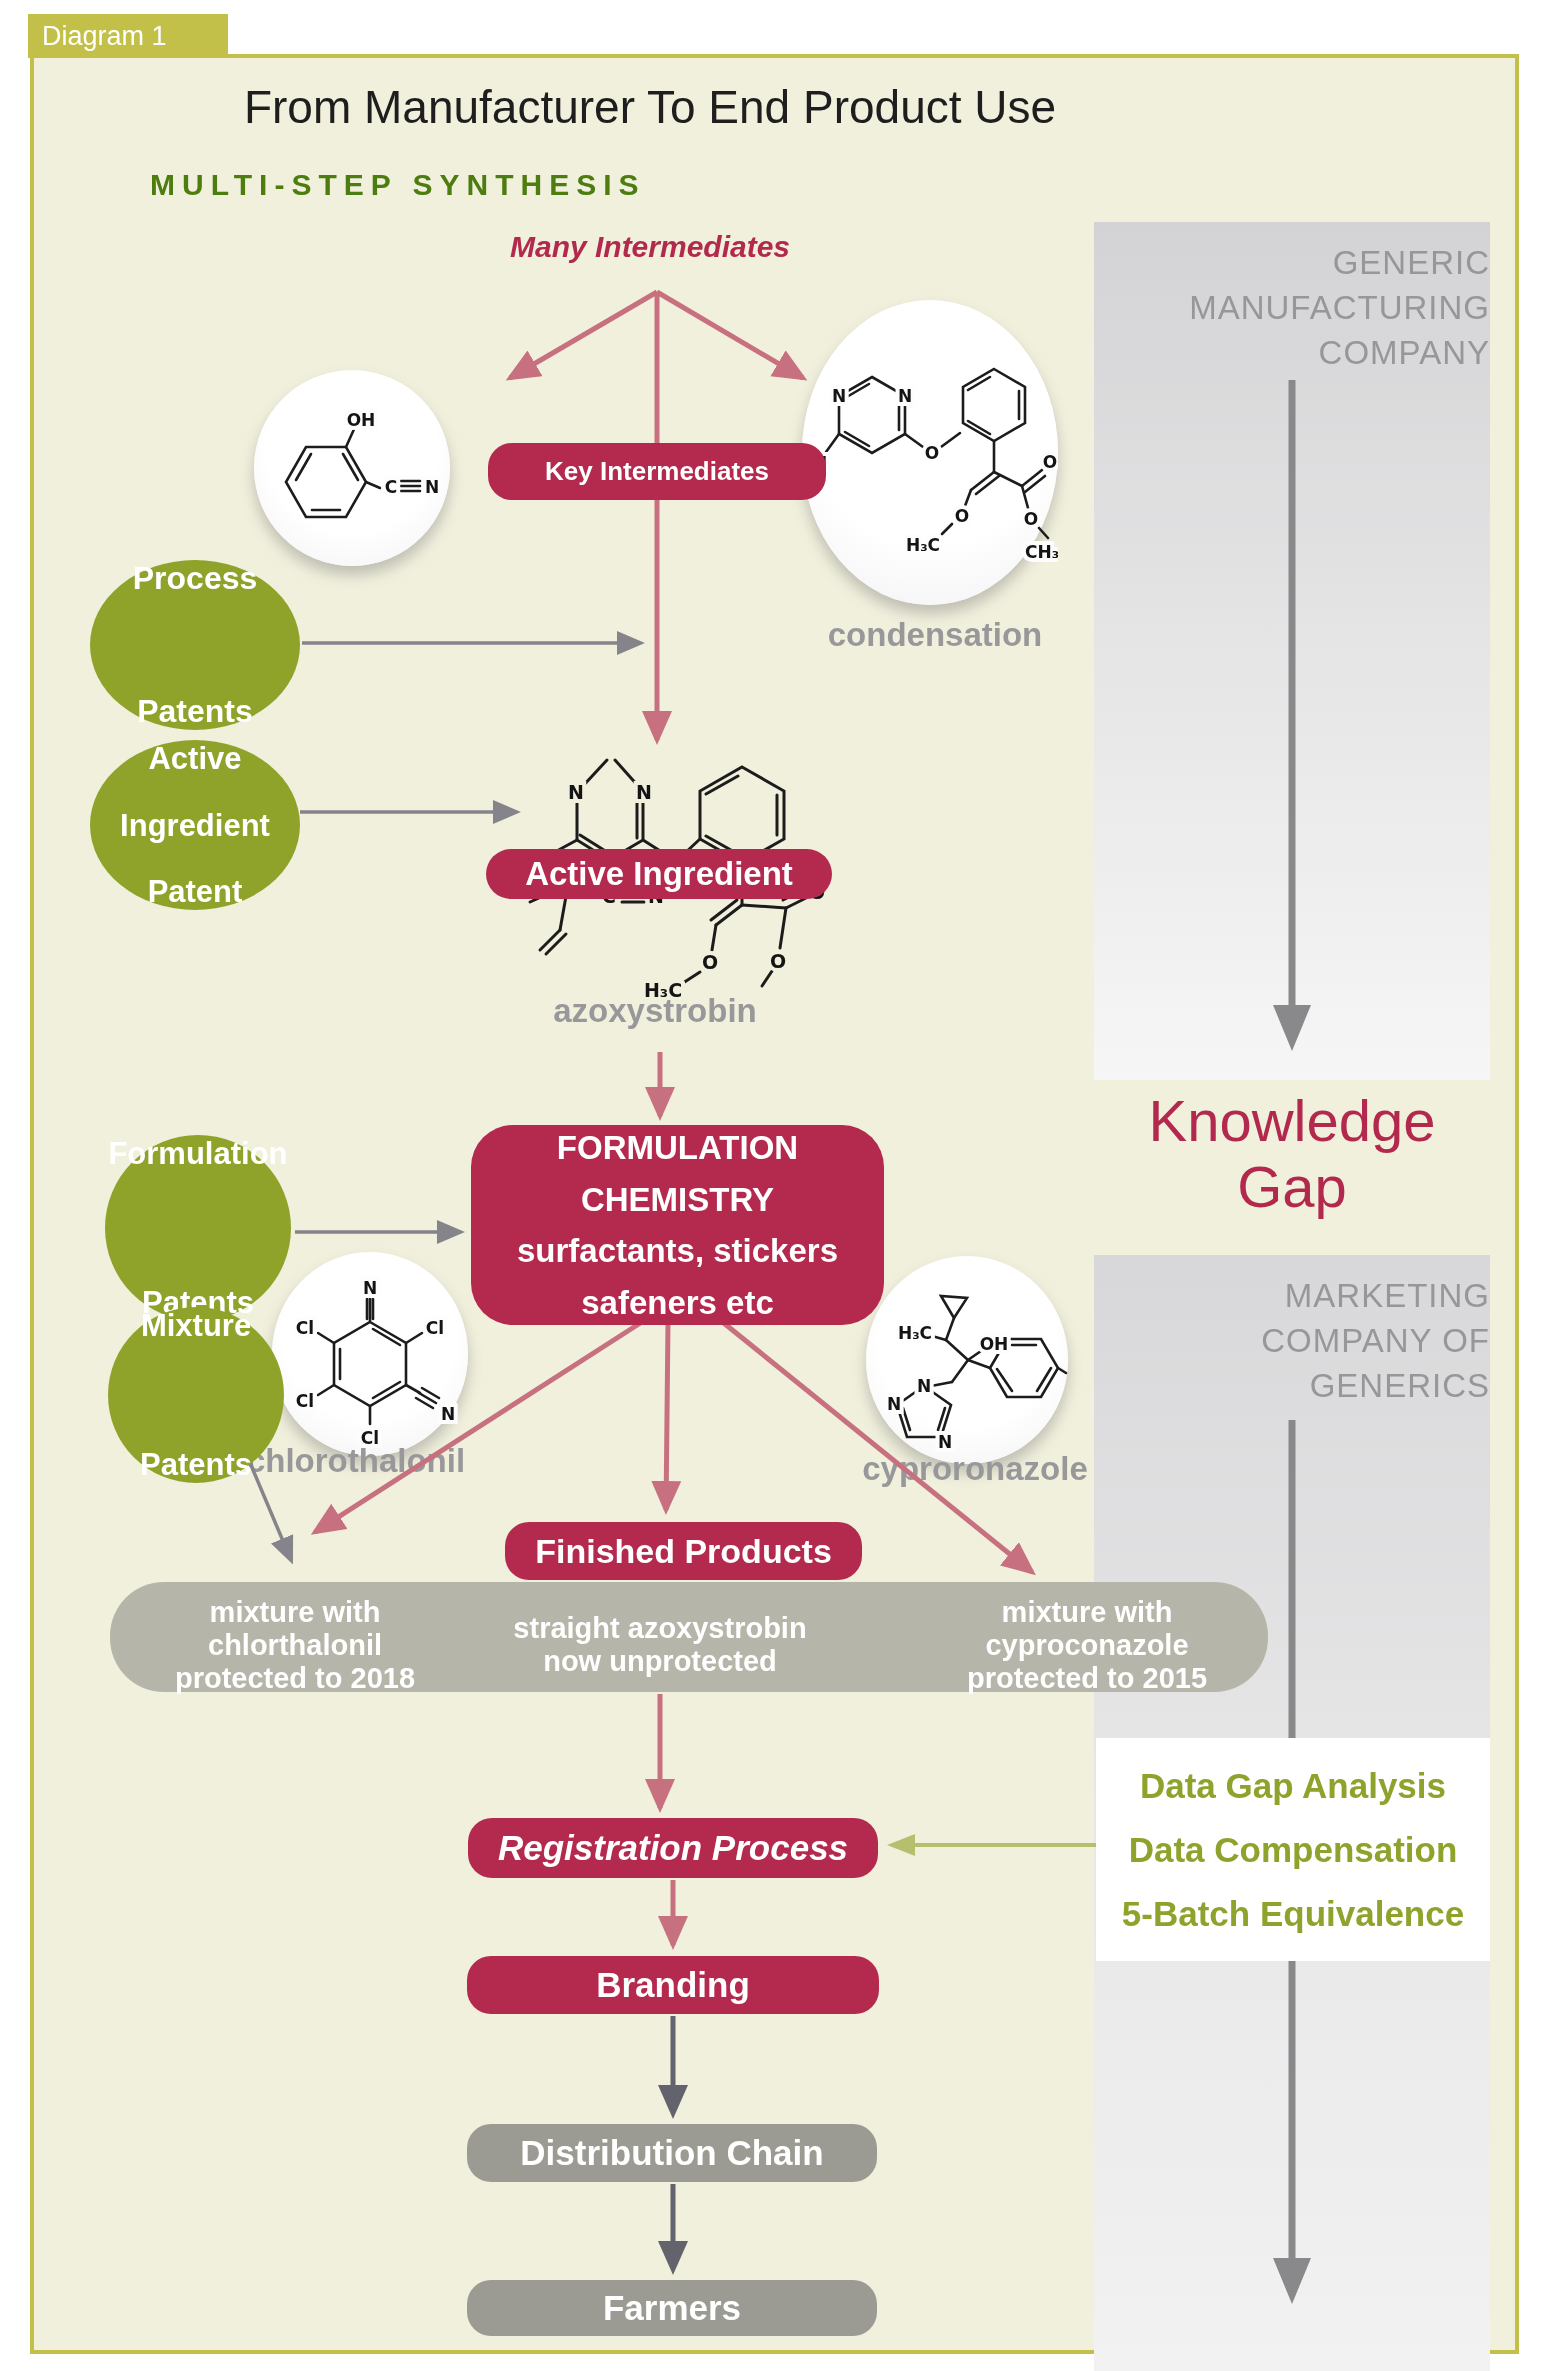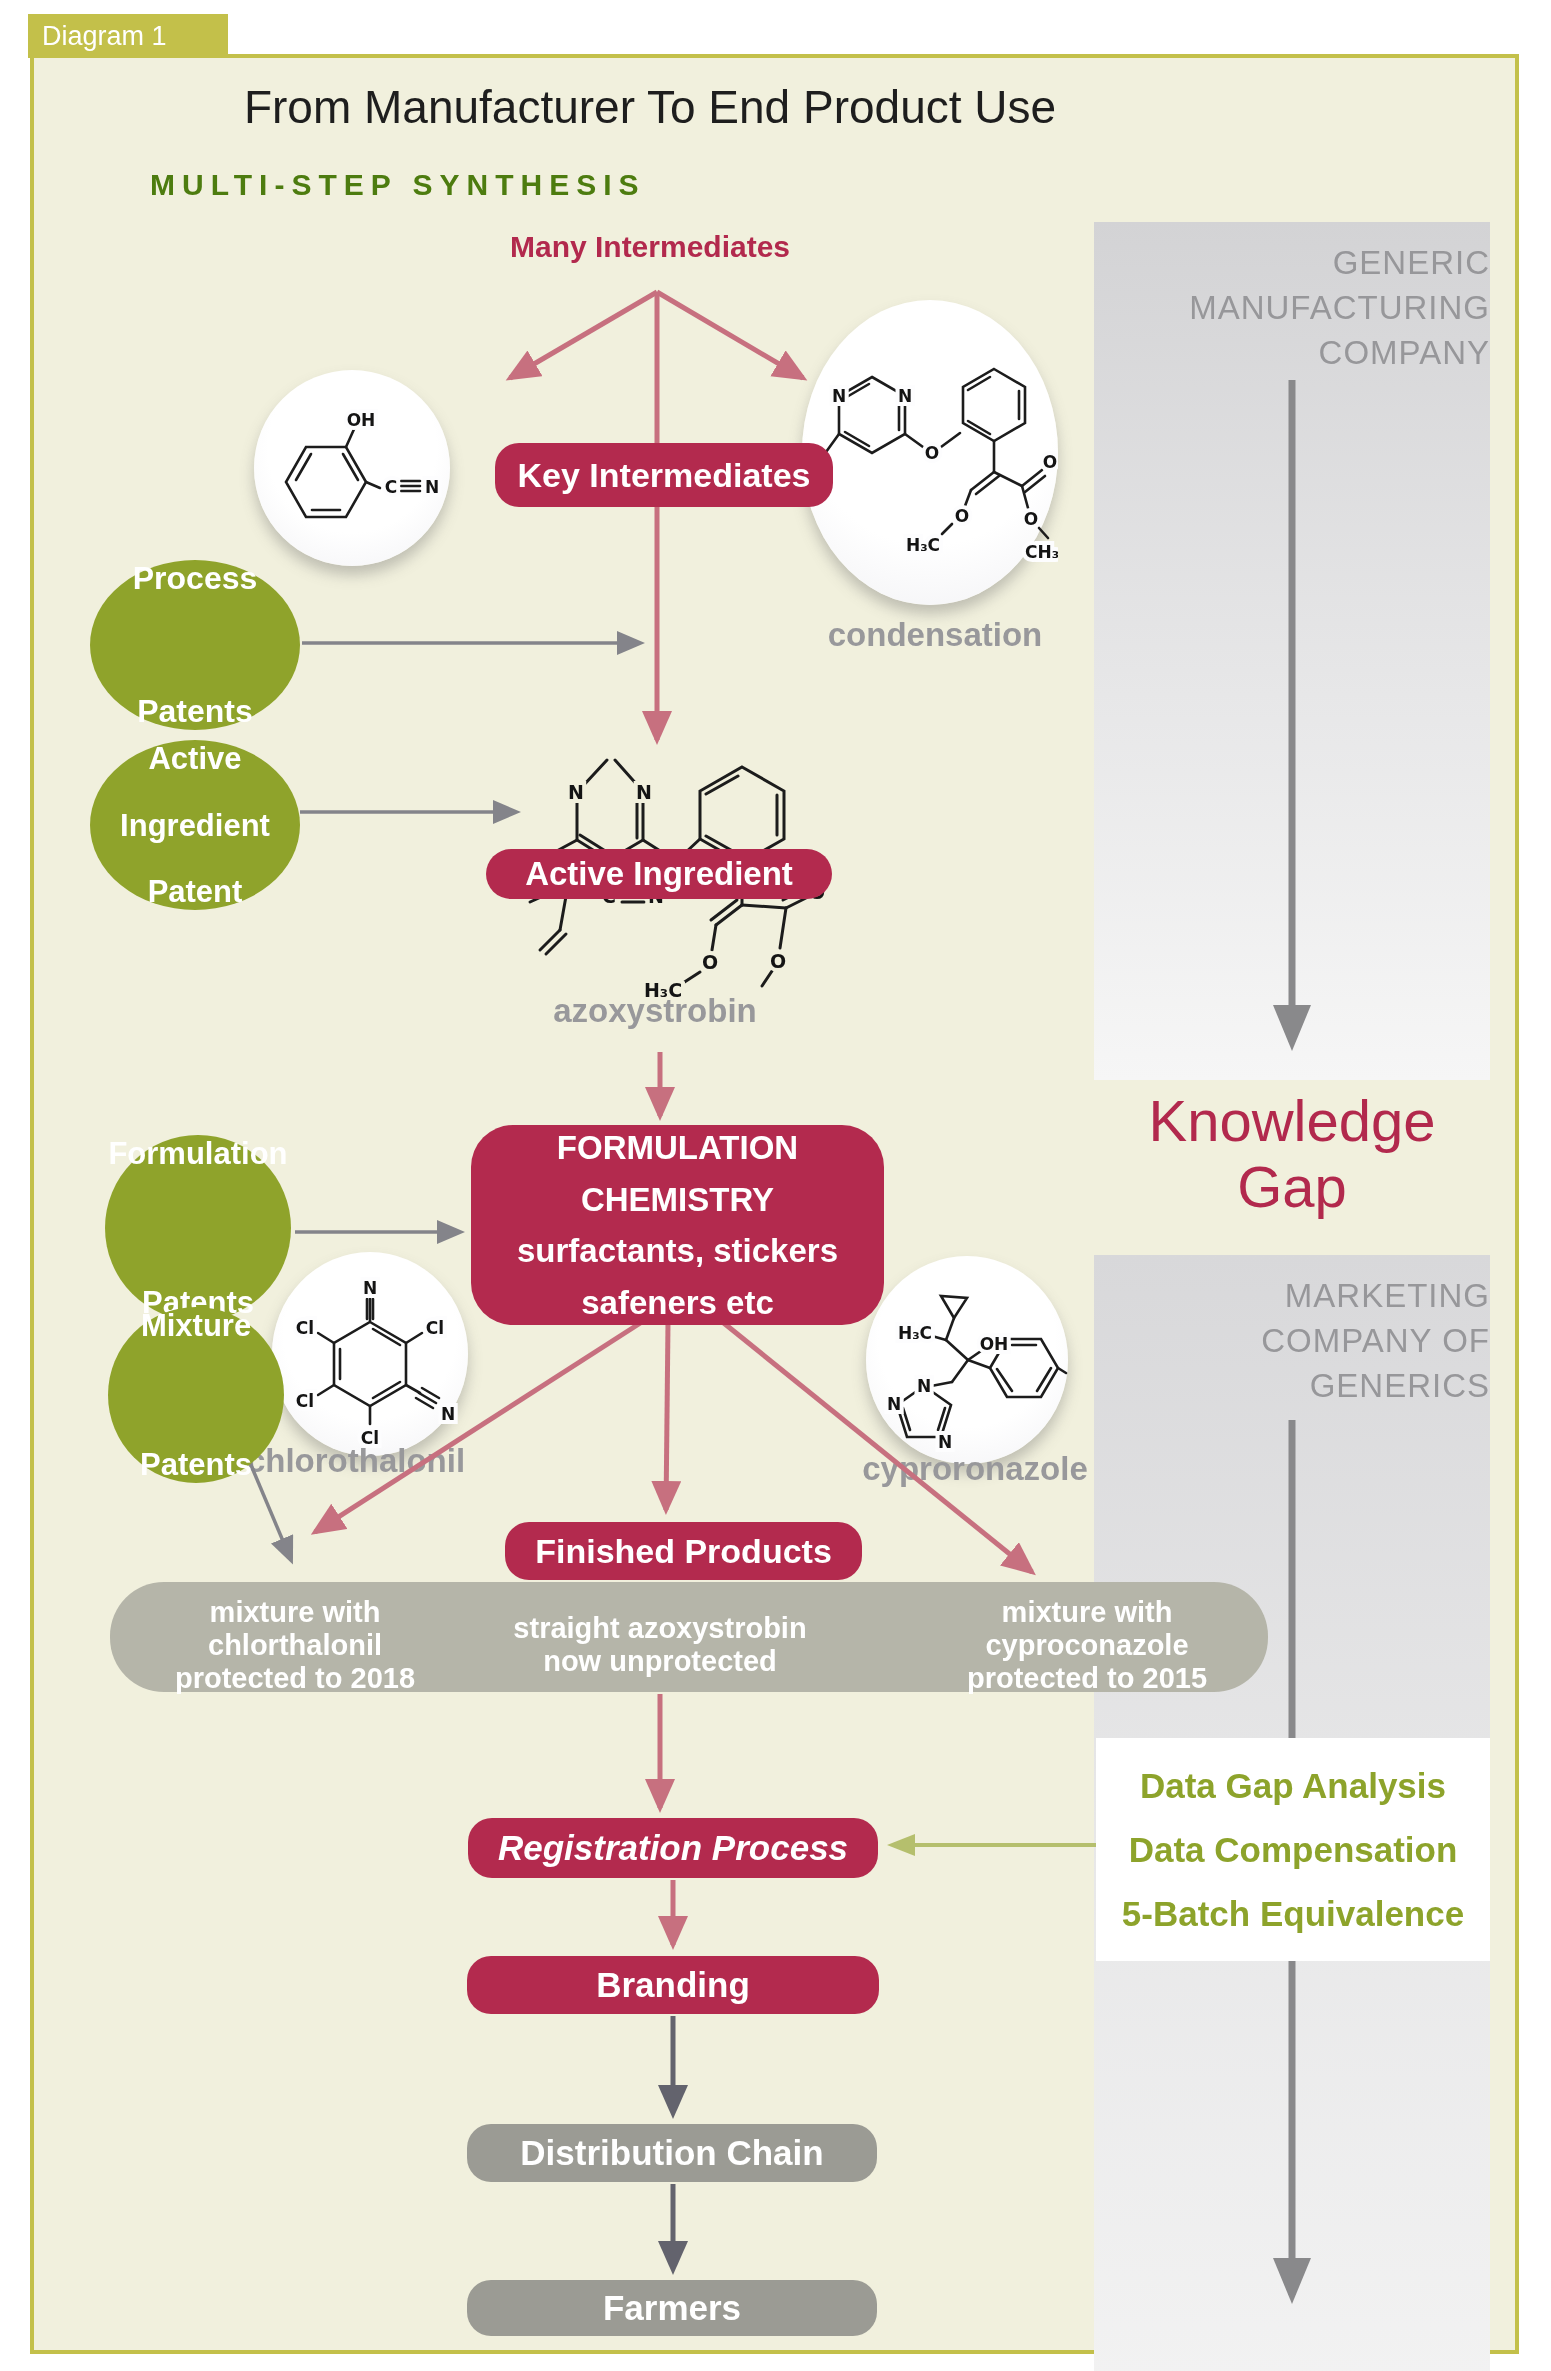--- a/index.html
+++ b/index.html
@@ -11,21 +11,21 @@
 
   .tab{left:28px;top:14px;width:186px;height:44px;background:#c3c04a;color:#fff;
        font-size:27px;line-height:44px;padding-left:14px;z-index:6;}
   .panel{left:30px;top:54px;width:1481px;height:2292px;background:#f1f0dd;
          border:4px solid #c3c04a;z-index:0;}
 
   .title{left:100px;top:80px;width:1100px;font-size:46px;color:#1e1e1e;text-align:center;z-index:4;}
   .subtitle{left:150px;top:168px;width:1000px;font-size:30px;font-weight:bold;letter-spacing:7px;
             color:#4d7c0f;text-align:left;z-index:4;}
   .manyint{left:150px;top:230px;width:1000px;font-size:30px;font-weight:bold;color:#b2294d;
-           text-align:center;z-index:4;}
+           text-align:center;z-index:4;font-style:italic;}
 
   .connectors{left:0;top:0;z-index:3;}
 
   .banner{border-radius:24px;background:#b32a4e;color:#fff;font-weight:bold;z-index:4;}
   .banner.gray{background:#9b9b94;}
   .oval{border-radius:50%;background:#8fa32b;color:#fff;font-weight:bold;z-index:4;line-height:37px;}
   .molcircle{border-radius:50%;background:radial-gradient(circle at 50% 40%, #ffffff 55%, #f1f1f4);
              box-shadow:0 9px 14px rgba(100,100,100,.35);z-index:2;}
   .molfree{z-index:2;}
   .caption{width:300px;text-align:center;font-size:33px;font-weight:600;color:#98989b;z-index:2;}
@@ -243,21 +243,21 @@
     <path d="M248,1458 L291,1560" stroke="#84848a" stroke-width="3.5" fill="none" marker-end="url(#mGray)"></path>
     <path d="M660,1694 L660,1808" stroke="#c7707f" stroke-width="5" fill="none" marker-end="url(#mRose)"></path>
     <path d="M673,1880 L673,1945" stroke="#c7707f" stroke-width="5" fill="none" marker-end="url(#mRose)"></path>
     <path d="M673,2016 L673,2112" stroke="#63636d" stroke-width="5" fill="none" marker-end="url(#mSlate)"></path>
     <path d="M673,2184 L673,2268" stroke="#63636d" stroke-width="5" fill="none" marker-end="url(#mSlate)"></path>
     <path d="M1106,1845 L892,1845" stroke="#b5bf6d" stroke-width="4" fill="none" marker-end="url(#mOlive)"></path>
     <path d="M1292,380 L1292,1042" stroke="#89898b" stroke-width="7" fill="none" marker-end="url(#mBig)"></path>
     <path d="M1292,1420 L1292,2295" stroke="#89898b" stroke-width="7" fill="none" marker-end="url(#mBig)"></path>
   </svg>
 
-  <div class="abs banner ctr" style="left:488px;top:443px;width:338px;height:64px;font-size:34px;margin-left:7px;">
+  <div class="abs banner ctr" style="left:488px;top:443px;width:338px;height:57px;font-size:26px;">
     <span>Key Intermediates</span>
   </div>
   <div class="abs banner ctr" style="left:486px;top:849px;width:346px;height:50px;font-size:33px;border-radius:25px;">
     <span>Active Ingredient</span>
   </div>
   <div class="abs formbox col">
     <div>FORMULATION</div>
     <div>CHEMISTRY</div>
     <div>surfactants, stickers</div>
     <div>safeners etc</div>

